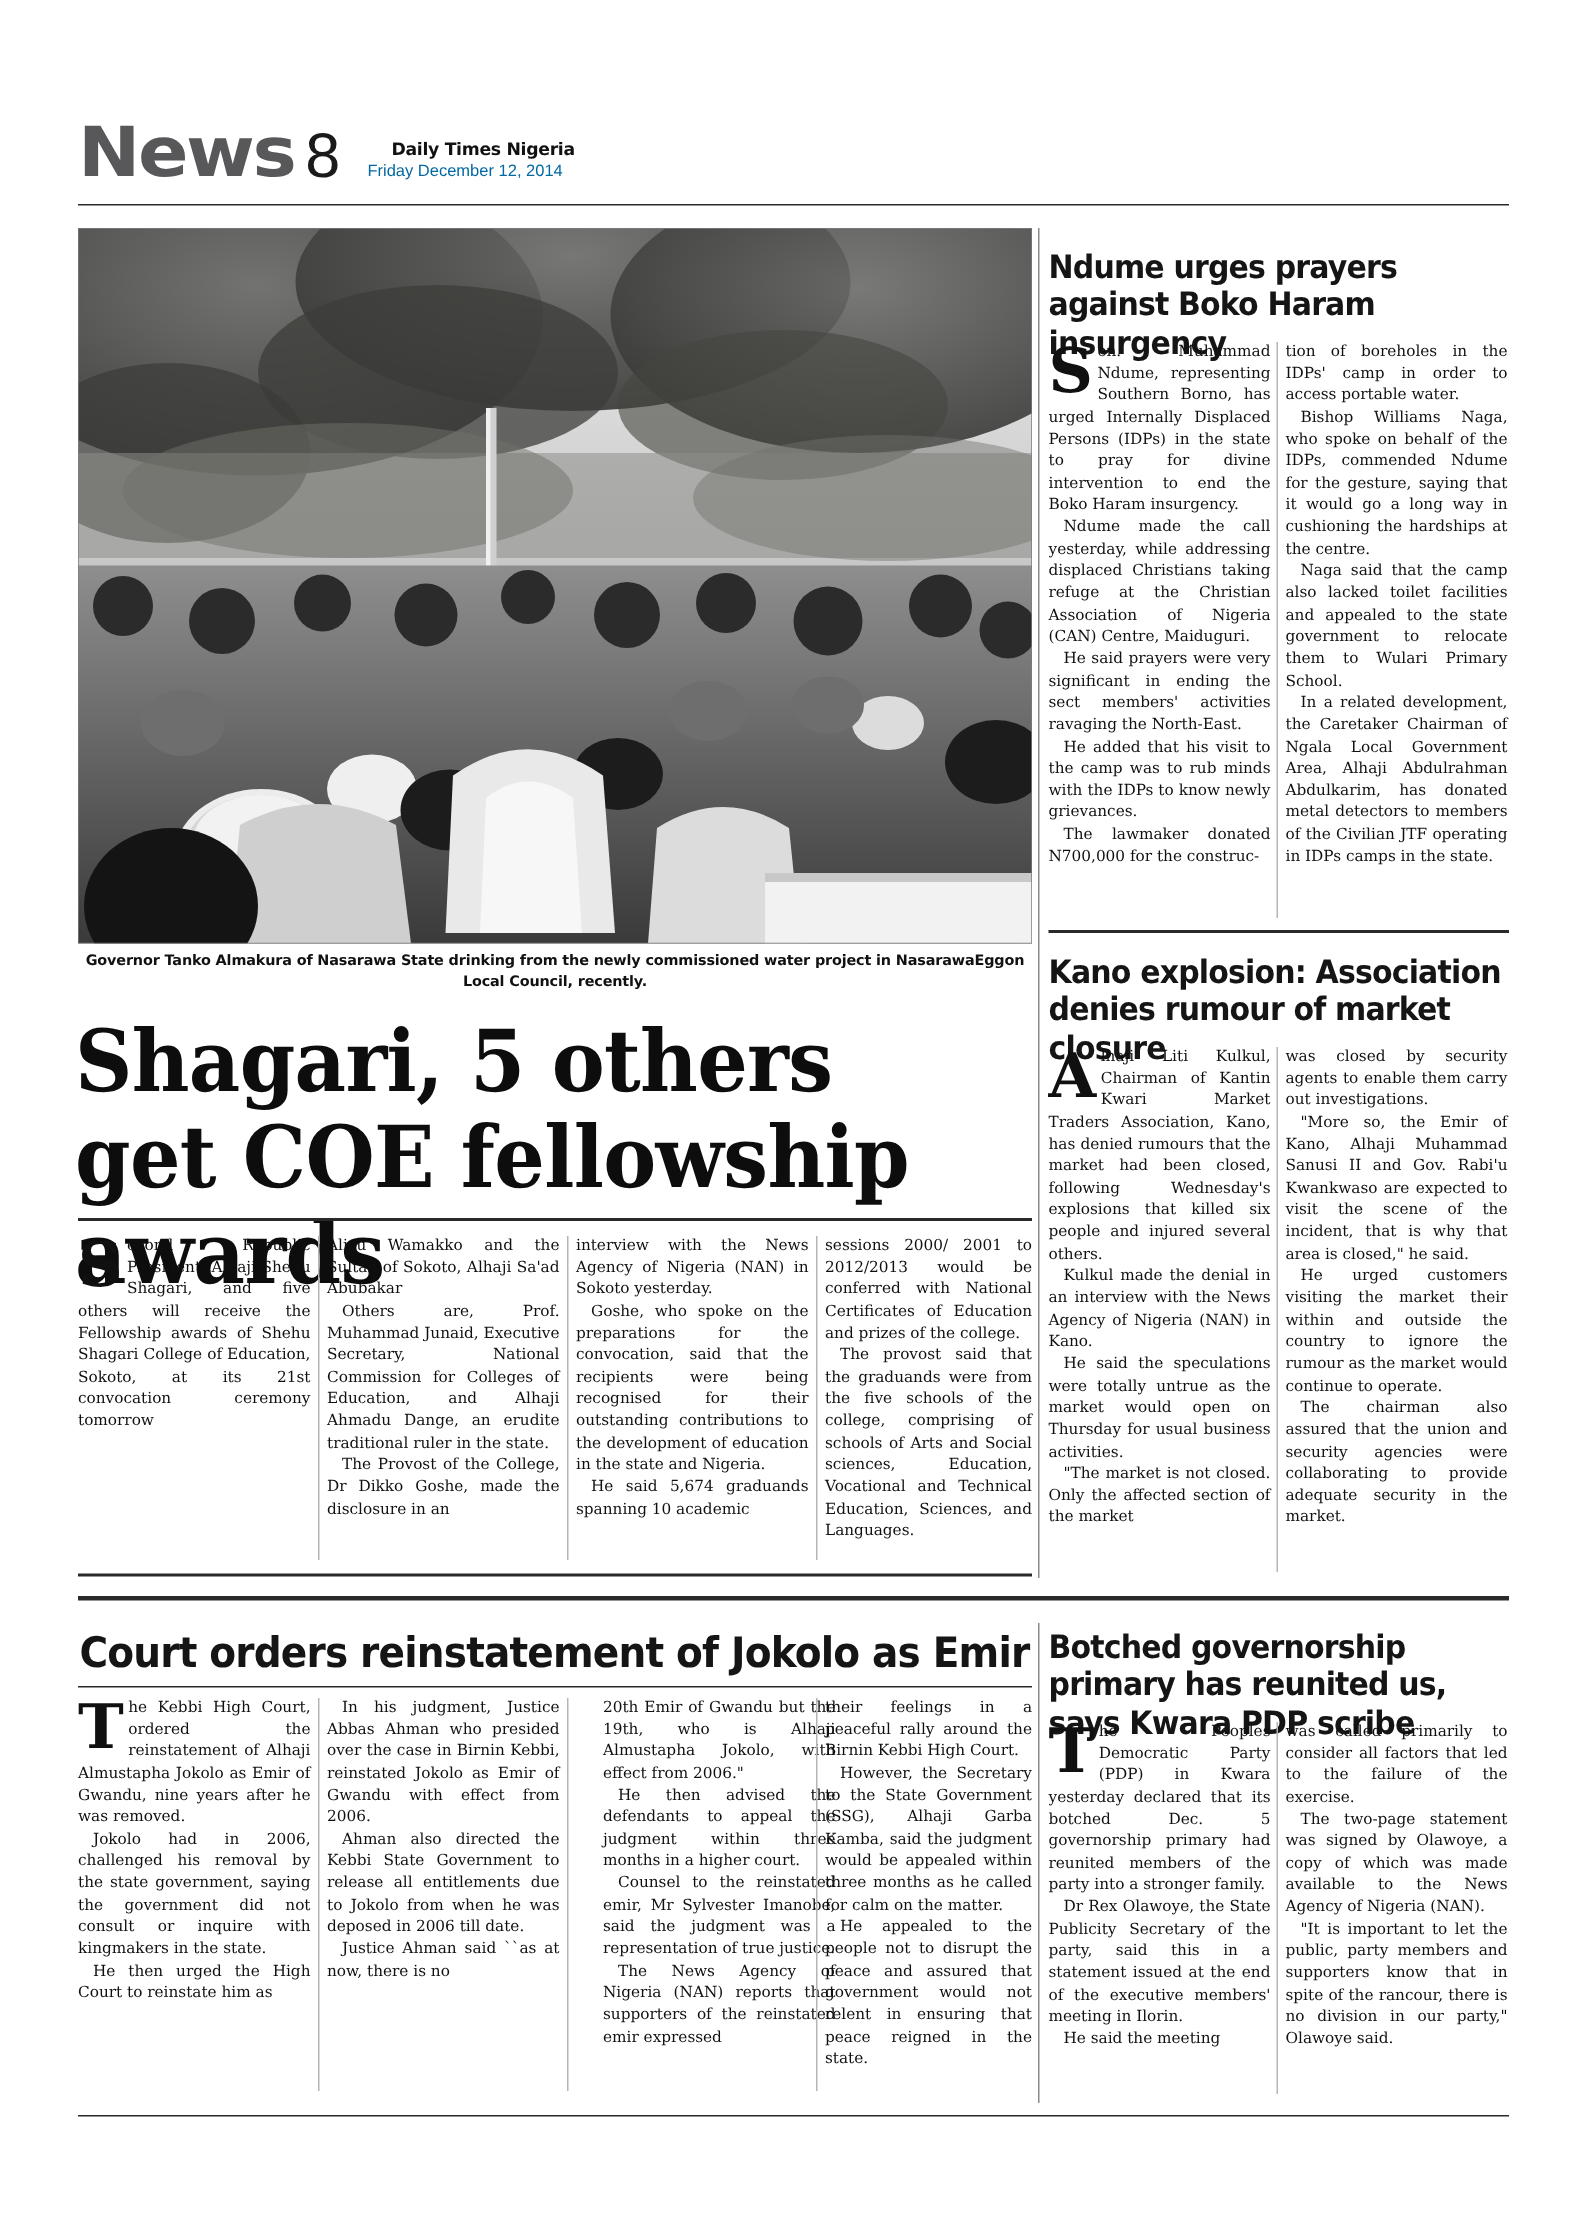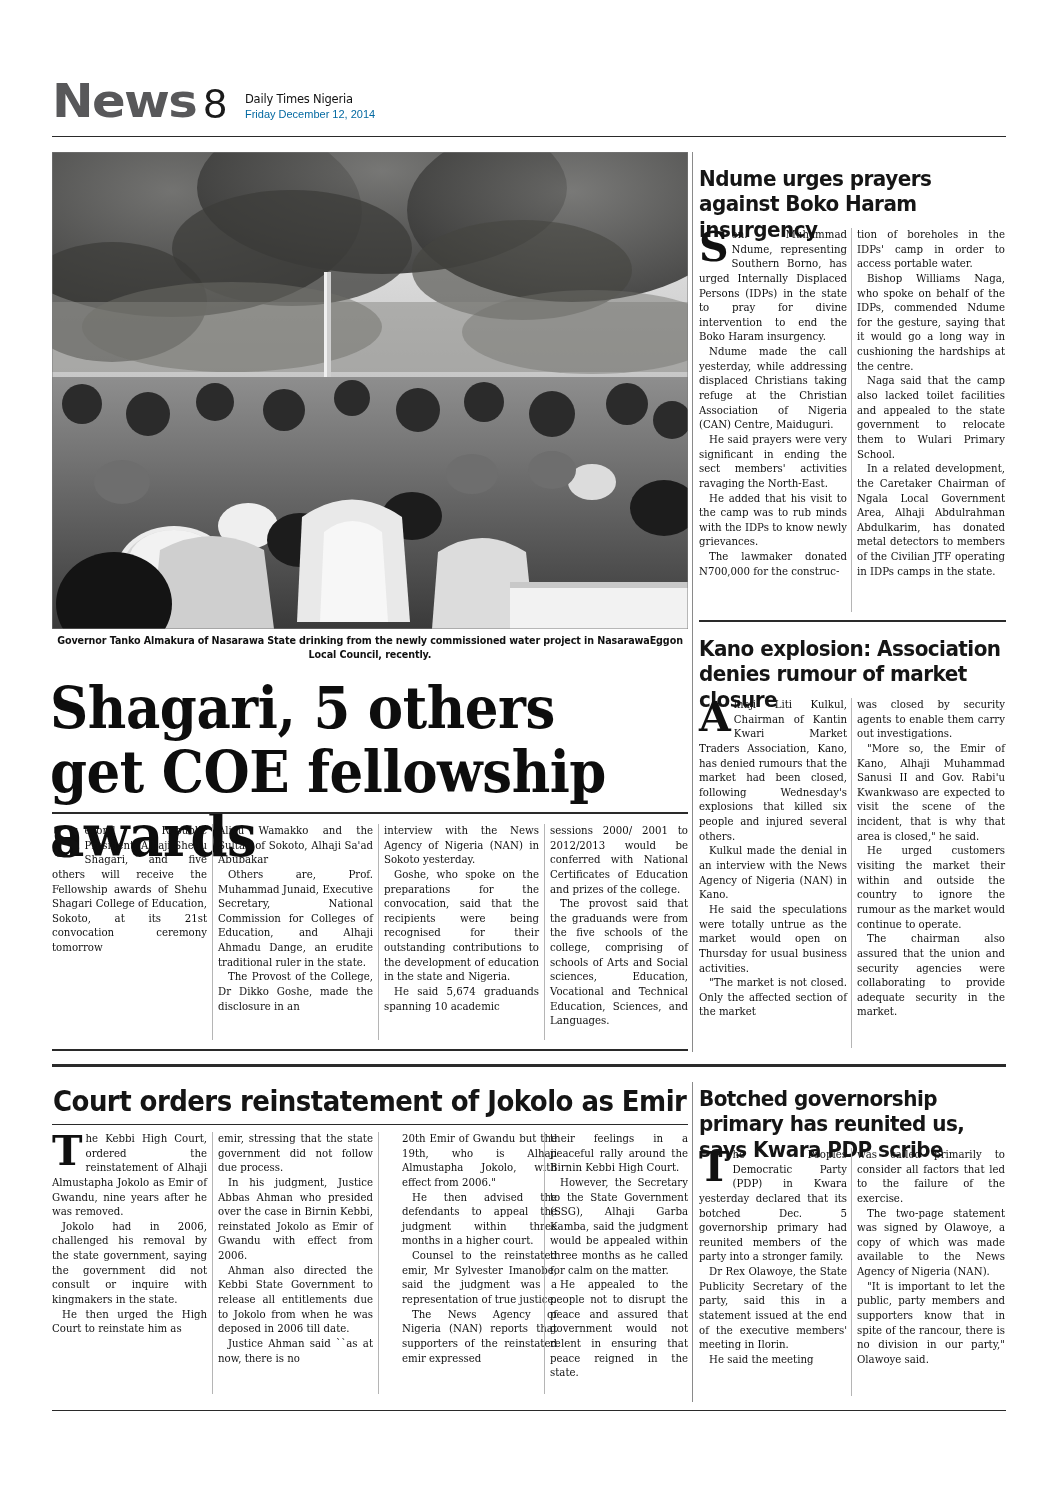--- a/index.html
+++ b/index.html
@@ -47,25 +47,26 @@
     color: #1a1a1a;
     margin-left: 18px;
     line-height: 0.95;
   }
   .masthead-meta {
     margin-left: 18px;
     padding-bottom: 2px;
   }
   .masthead-paper {
     font-family: "DejaVu Sans", sans-serif;
-    font-weight: normal;
+    font-weight: bold;
     font-size: 11.5px;
     color: #111;
     letter-spacing: -0.2px;
     line-height: 1.2;
+    margin-left: 16px;
   }
   .masthead-date {
     font-family: "Liberation Sans", sans-serif;
     font-size: 11px;
     color: #0369a1;
     line-height: 1.35;
   }
 
   .rule {
     position: absolute;
@@ -328,21 +329,20 @@
 
   <div class="rule rule-thin" style="left:52px; top:1124px; width:636px;"></div>
 
   <div class="col" style="left:52px; top:1132px; width:155px; height:262px;">
     <p class="first dropcap">The Kebbi High Court, ordered the reinstatement of Alhaji Almustapha Jokolo as Emir of Gwandu, nine years after he was removed.</p>
     <p>Jokolo had in 2006, challenged his removal by the state government, saying the government did not consult or inquire with kingmakers in the state.</p>
     <p>He then urged the High Court to reinstate him as</p>
   </div>
   <div class="vsep" style="left:212px; top:1132px; height:262px;"></div>
   <div class="col" style="left:218px; top:1132px; width:155px; height:262px;">
-    <p class="first">emir, stressing that the state government did not follow due process.</p>
     <p>In his judgment, Justice Abbas Ahman who presided over the case in Birnin Kebbi, reinstated Jokolo as Emir of Gwandu with effect from 2006.</p>
     <p>Ahman also directed the Kebbi State Government to release all entitlements due to Jokolo from when he was deposed in 2006 till date.</p>
     <p>Justice Ahman said ``as at now, there is no</p>
   </div>
   <div class="vsep" style="left:378px; top:1132px; height:262px;"></div>
   <div class="col" style="left:384px; top:1132px; width:155px; height:262px;margin-left:18px;">
     <p class="first">20th Emir of Gwandu but the 19th, who is Alhaji Almustapha Jokolo, with effect from 2006."</p>
     <p>He then advised the defendants to appeal the judgment within three months in a higher court.</p>
     <p>Counsel to the reinstated emir, Mr Sylvester Imanobe, said the judgment was a representation of true justice.</p>
     <p>The News Agency of Nigeria (NAN) reports that supporters of the reinstated emir expressed</p>

